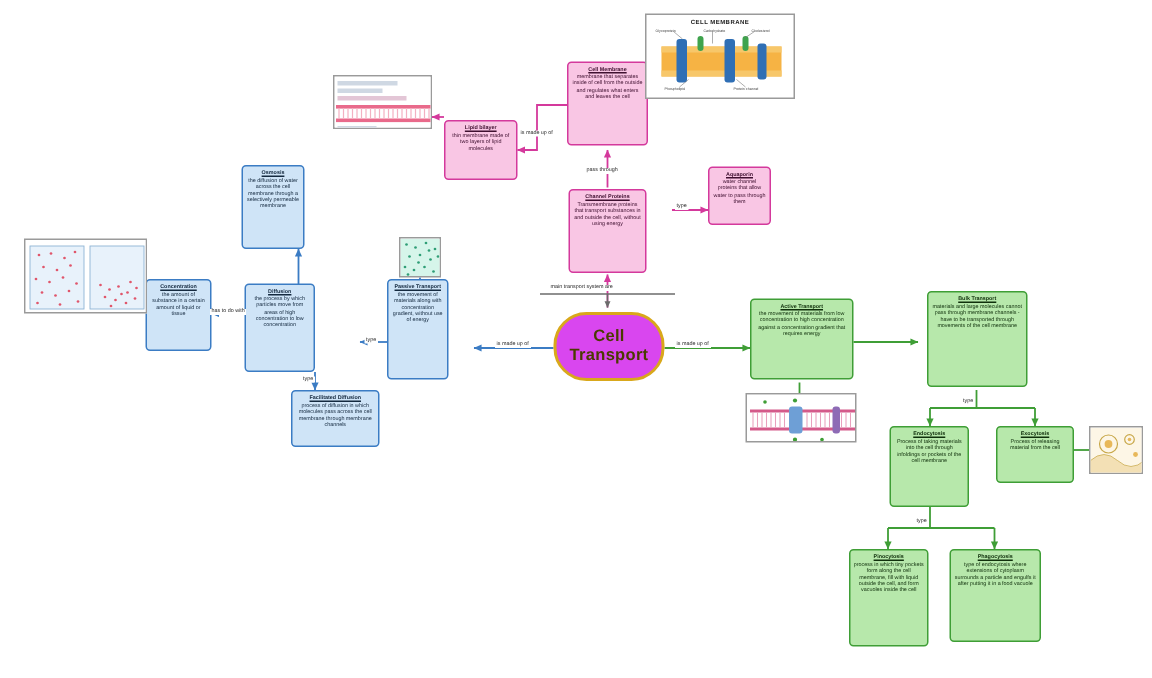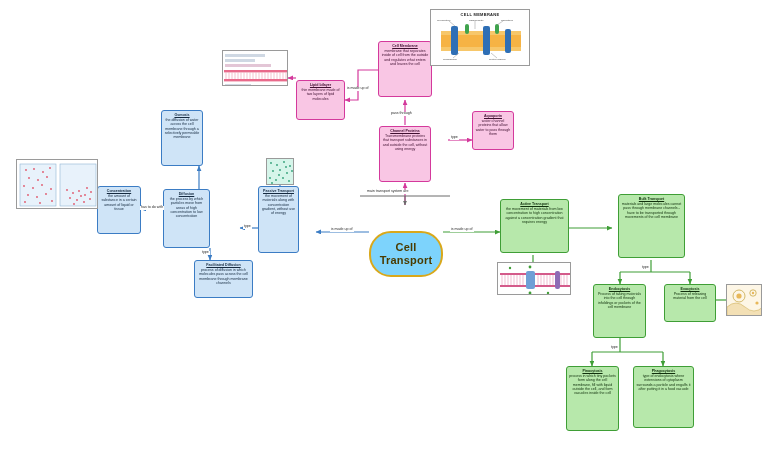--- a/index.html
+++ b/index.html
@@ -28,22 +28,22 @@
     text-decoration:underline;
     margin-bottom:1px;
   }
   .node .d{display:block;}
 
   
   .blue{background:#cfe4f7;border:1px solid #3b7cc4;color:#14293f;}
   .pink{background:#f9c6e4;border:1px solid #d4399c;color:#3f1030;}
   .green{background:#b7e8ab;border:1px solid #3f9e36;color:#10300c;}
   .yellow{
-    background:#7dd3fc;border:2px solid #d9a81b;color:#4a3b00;
-    border-radius:22px;display:flex;align-items:center;justify-content:center;margin-top:23px;
+    background:#d946ef;border:2px solid #d9a81b;color:#4a3b00;
+    border-radius:22px;display:flex;align-items:center;justify-content:center;
   }
   .yellow .t{font-weight:bold;text-decoration:none;font-size:11px;margin:0;
              color:#4a3b00;letter-spacing:.2px;}
 
   .edge-label{
     position:absolute;
     font-size:3.6px;
     color:#2a2a2a;
     background:#ffffff;
     padding:0 1px;

